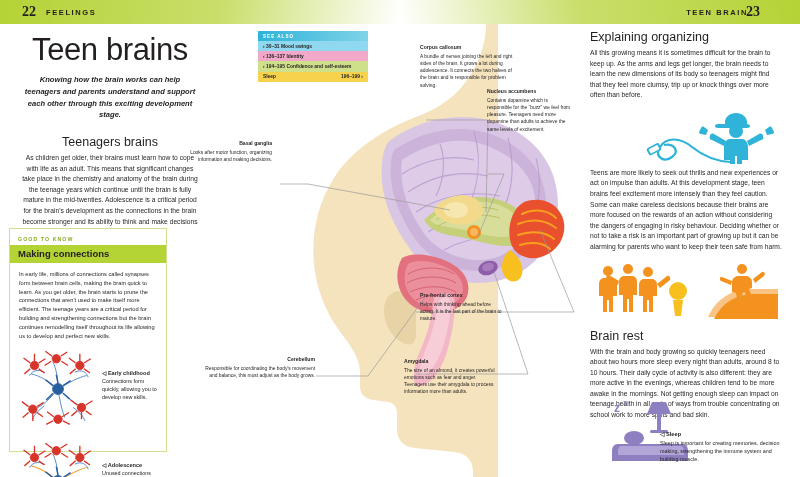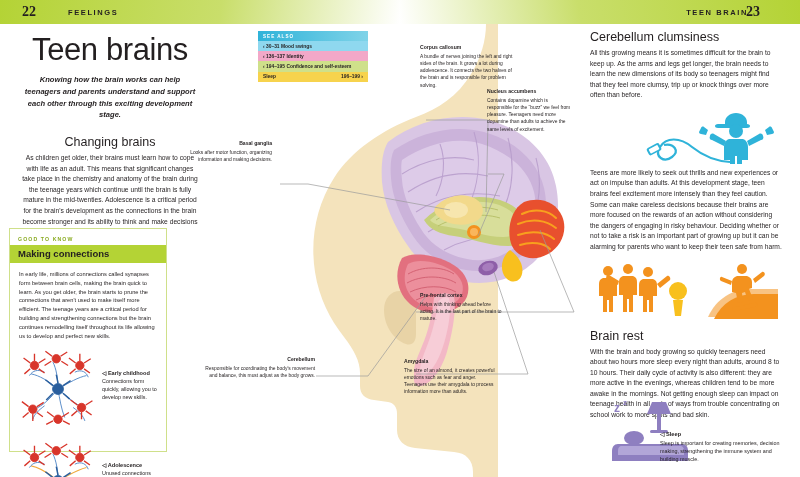--- a/index.html
+++ b/index.html
@@ -8,21 +8,21 @@
   #page{position:relative;width:800px;height:477px;background:#ffffff;overflow:hidden;}
 
   
   .hdr-band{position:absolute;top:0;height:24px;}
   .hdr-left{left:0;width:400px;background:linear-gradient(100deg,#b4d335 0%,#c9de6b 55%,#ffffff 100%);}
   .hdr-right{right:0;width:400px;background:linear-gradient(260deg,#b4d335 0%,#c9de6b 55%,#ffffff 100%);}
   .folio{position:absolute;top:4px;font-size:14px;font-weight:bold;color:#231f20;letter-spacing:0;font-family:Liberation Serif, serif;}
   .folio-l{left:22px;}
   .folio-r{right:40px;}
   .runhead{position:absolute;top:8px;font-size:7.5px;font-weight:bold;letter-spacing:1.6px;color:#231f20;}
-  .runhead-l{left:68px;}
+  .runhead-l{left:46px;}
   .runhead-r{right:52px;}
 
   
   .col-left{position:absolute;left:22px;top:34px;width:176px;text-align:center;}
   h1.title{margin:0 0 9px 0;font-size:31px;font-weight:normal;letter-spacing:-0.4px;line-height:1;color:#231f20;}
   .standfirst{font-size:8.1px;font-weight:bold;line-height:1.5;letter-spacing:0.25px;color:#9a9a9a;text-transform:uppercase;margin-bottom:11px;}
   .intro{font-size:7.6px;font-weight:bold;line-height:1.55;color:#231f20;margin-bottom:14px;font-style:italic;}
   h2.sec{margin:0 0 4px 0;font-size:12.5px;font-weight:normal;color:#231f20;}
   .body-txt{font-size:6.7px;line-height:1.58;color:#231f20;}
 
@@ -190,21 +190,21 @@
         <path d="M238 272 L180 352 L128 352"></path>
 
         <path d="M306 248 L340 350 L228 350"></path>
       </g>
     </svg>
   </div>
 
   <div class="col-left">
     <h1 class="title">Teen brains</h1>
     <div class="intro">Knowing how the brain works can help teenagers and parents understand and support each other through this exciting development stage.</div>
-    <h2 class="sec">Changing brains</h2>
+    <h2 class="sec">Teenagers brains</h2>
     <div class="body-txt">As children get older, their brains must learn how to cope with life as an adult. This means that significant changes take place in the chemistry and anatomy of the brain during the teenage years which continue until the brain is fully mature in the mid-twenties. Adolescence is a critical period for the brain's development as the connections in the brain become stronger and its ability to think and make decisions improves.</div>
   </div>
 
   <div class="gtk">
     <div class="gtk-kicker">GOOD TO KNOW</div>
     <div class="gtk-head">Making connections</div>
     <div class="gtk-body">In early life, millions of connections called synapses form between brain cells, making the brain quick to learn. As you get older, the brain starts to prune the connections that aren't used to make itself more efficient. The teenage years are a critical period for building and strengthening connections but the brain continues remodelling itself throughout its life allowing us to develop and perfect new skills.</div>
 
     <div class="neuro-row">
       <svg class="neuro-art" viewBox="0 0 100 100">
@@ -358,21 +358,21 @@
     <span>Responsible for coordinating the body's movement and balance, this must adjust as the body grows.</span>
   </div>
 
   <div class="lbl" style="left:404px;top:358px;width:96px;">
     <b>Amygdala</b>
     <span>The size of an almond, it creates powerful emotions such as fear and anger. Teenagers use their amygdala to process information more than adults.</span>
   </div>
 
   <div class="col-right">
     <div class="blk">
-      <h2 class="rsec">Cerebellum clumsiness</h2>
+      <h2 class="rsec">Explaining organizing</h2>
       <div class="r-txt">All this growing means it is sometimes difficult for the brain to keep up. As the arms and legs get longer, the brain needs to learn the new dimensions of its body so teenagers might find that they feel more clumsy, trip up or knock things over more often than before.</div>
     </div>
 
     <svg width="192" height="55" viewBox="0 0 192 55" style="display:block;margin:2px 0 4px 0;">
       <g fill="#2fb3d9">
         <path d="M146 4 c-6 0 -11 4 -11 9 l0 2 l-7 0 c-2 0 -3 1 -3 2 c0 1 1 2 3 2 l29 0 c2 0 3 -1 3 -2 c0 -1 -1 -2 -3 -2 l0 -2 c0 -5 -5 -9 -11 -9 z"></path>
         <circle cx="146" cy="22" r="7"></circle>
         <path d="M139 30 c-3 1 -5 4 -5 8 l0 13 l6 0 l0 -9 l0 19 l5 0 l0 -14 l2 0 l0 14 l5 0 l0 -19 l0 9 l6 0 l0 -13 c0 -4 -2 -7 -5 -8 z"></path>
         <path d="M136 32 l-12 -7 c-2 -1 -4 0 -4 2 c-1 2 0 4 2 4 l12 6 z"></path>
         <path d="M157 32 l12 -7 c2 -1 4 0 4 2 c1 2 0 4 -2 4 l-12 6 z"></path>

